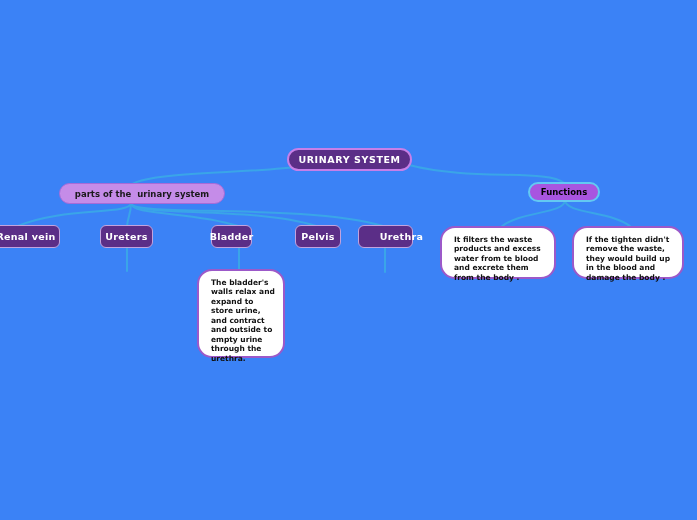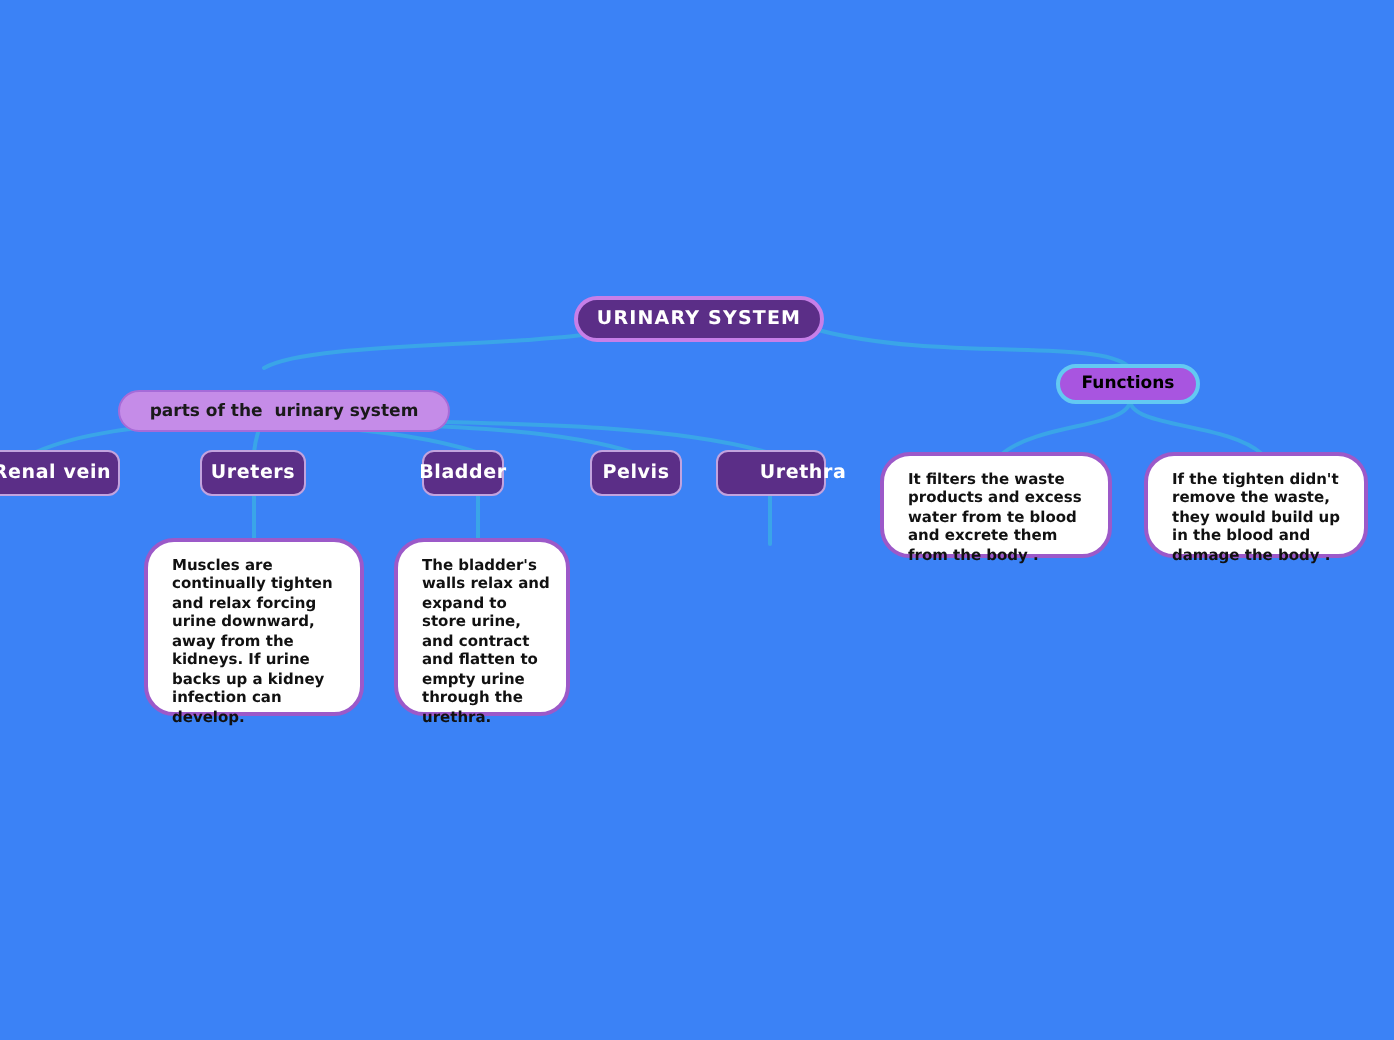--- a/index.html
+++ b/index.html
@@ -48,21 +48,20 @@
     font-size: 9.5px;
     letter-spacing: 0.6px;
   }
   .node-parts {
     left: 59px; top: 183px; width: 166px; height: 21px;
     background: #C58CE8;
     border: 1.5px solid #A66BD8;
     border-radius: 11px;
     color: #1a1a1a;
     font-size: 8.5px;
-    margin-top: 12px;
   }
   .node-functions {
     left: 528px; top: 182px; width: 72px; height: 20px;
     background: #A855E0;
     border: 2px solid #63C9F2;
     border-radius: 10px;
     color: #000000;
     font-size: 8.5px;
   }
   .node-dark {
@@ -129,22 +128,21 @@
   <div class="node node-dark node-renal">Renal vein</div>
 
   <div class="node node-dark node-ureters">Ureters</div>
 
   <div class="node node-dark node-bladder">Bladder</div>
 
   <div class="node node-dark node-pelvis">Pelvis</div>
 
   <div class="node node-dark node-urethra">Urethra</div>
 
-  <div class="note note-ureters">Muscles are continually tighten and relax forcing urine downward, away from the kidneys. If urine backs up a kidney infection can develop.</div>
 
-  <div class="note note-bladder">The bladder's walls relax and expand to store urine, and contract and flatten to empty urine through the urethra.</div>
+  <div class="note note-bladder">The bladder's walls relax and expand to store urine, and contract and outside to empty urine through the urethra.</div>
 
 
   <div class="note note-fn1">It filters the waste products and excess water from te blood and excrete them from the body .</div>
 
   <div class="note note-fn2">If the tighten didn't remove the waste, they would build up in the blood and damage the body .</div>
 
 </div>
 
 </body></html>

